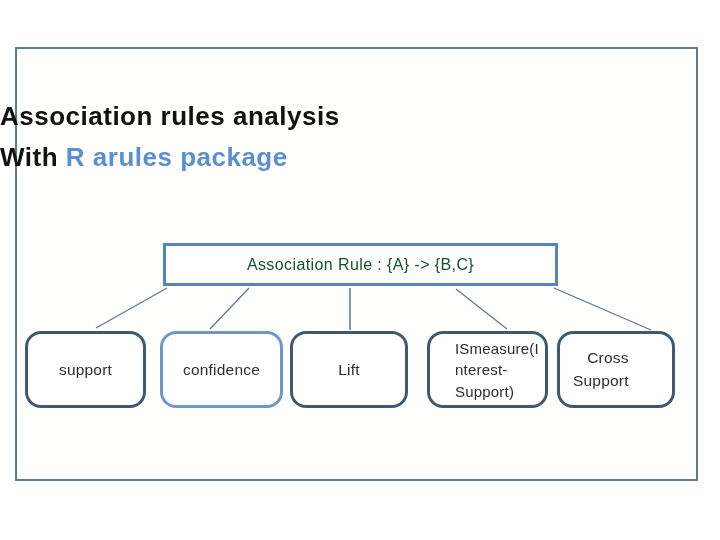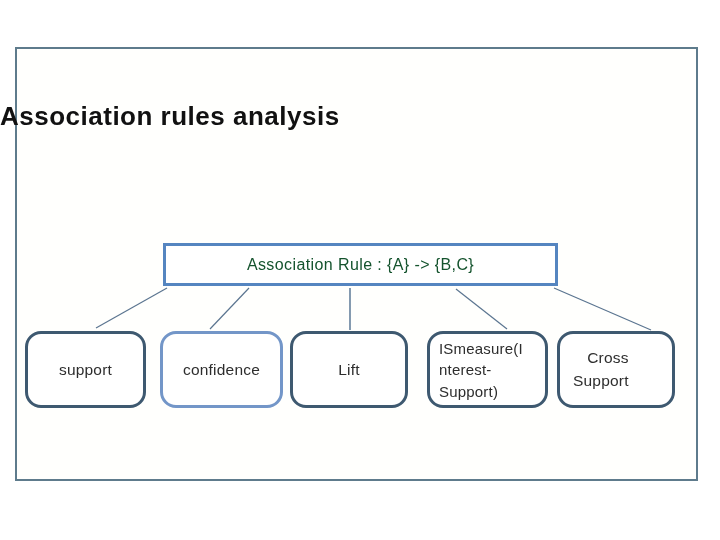--- a/index.html
+++ b/index.html
@@ -32,33 +32,34 @@
     position:absolute;top:331px;height:77px;background:#ffffff;
     border:3px solid #3e5970;border-radius:16px;box-sizing:border-box;
     display:flex;align-items:center;justify-content:center;
     font-size:15.5px;color:#2d2d2d;letter-spacing:.2px;
   }
   .mbox .lbl{white-space:pre-line;}
   .m-support{left:25px;width:121px;}
   .m-confidence{left:160px;width:123px;border-color:#7396c8;}
   .m-lift{left:290px;width:118px;}
   .m-ismeasure{left:427px;width:121px;align-items:flex-start;justify-content:flex-start;
-    padding:4px 9px;text-align:left;line-height:1.42;font-size:15px;}
+    padding:4px 25px;text-align:left;line-height:1.42;font-size:15px;}
   .m-cross{left:557px;width:118px;justify-content:flex-start;
     padding-left:13px;text-align:right;line-height:1.45;}
 </style>
 </head>
 <body>
 
 <div class="stage">
 
   <div class="frame"></div>
 
   <div class="title-block">
     <div class="title-line1">Association rules analysis</div>
+    <div class="title-line2"><span>With </span><span class="hl">R arules package</span></div>
   </div>
 
   <div class="rule-box">
     <span>Association Rule : {A} -&gt; {B,C}</span>
   </div>
 
   <svg class="connectors" viewBox="0 0 720 540" xmlns="http://www.w3.org/2000/svg">
     <line x1="167" y1="288" x2="96" y2="328" stroke="#5b7590" stroke-width="1.2"></line>
     <line x1="249" y1="288" x2="210" y2="329" stroke="#5b7590" stroke-width="1.2"></line>
     <line x1="350" y1="288" x2="350" y2="330" stroke="#51708f" stroke-width="1.4"></line>

